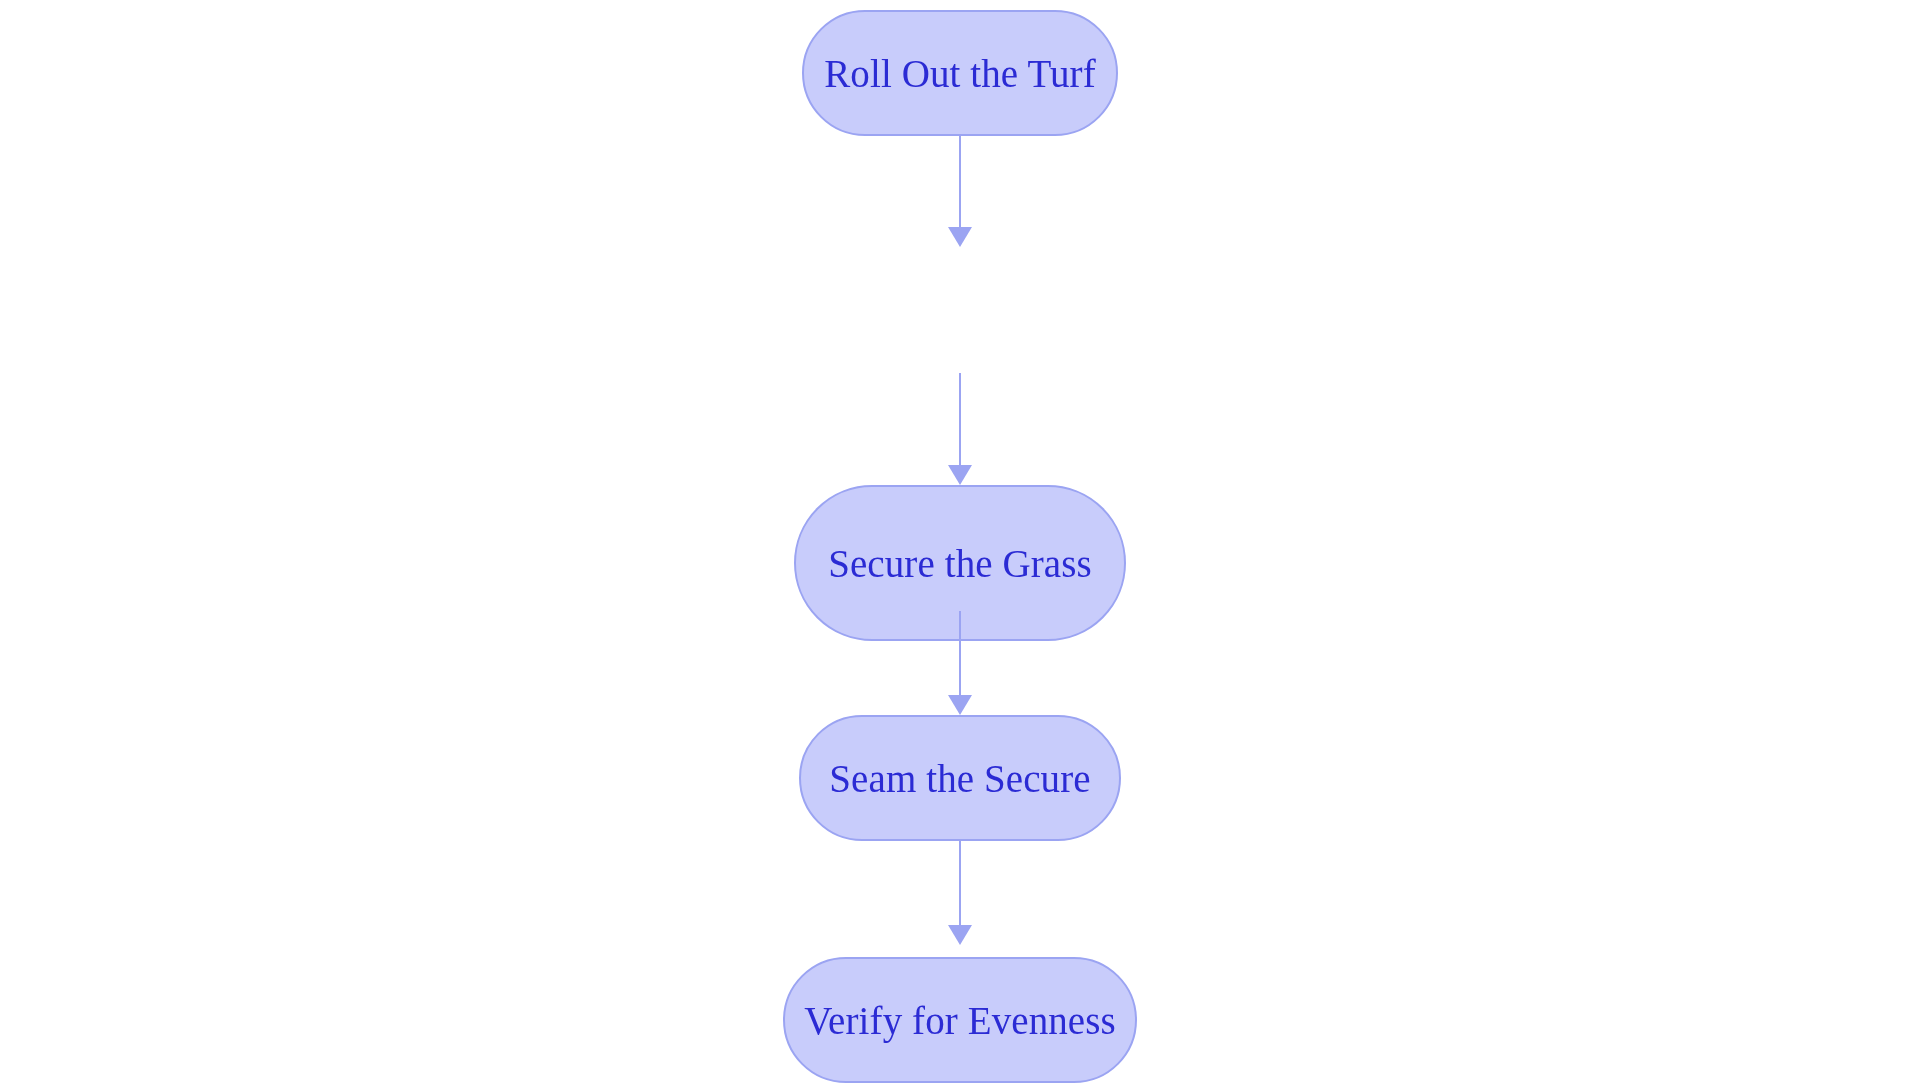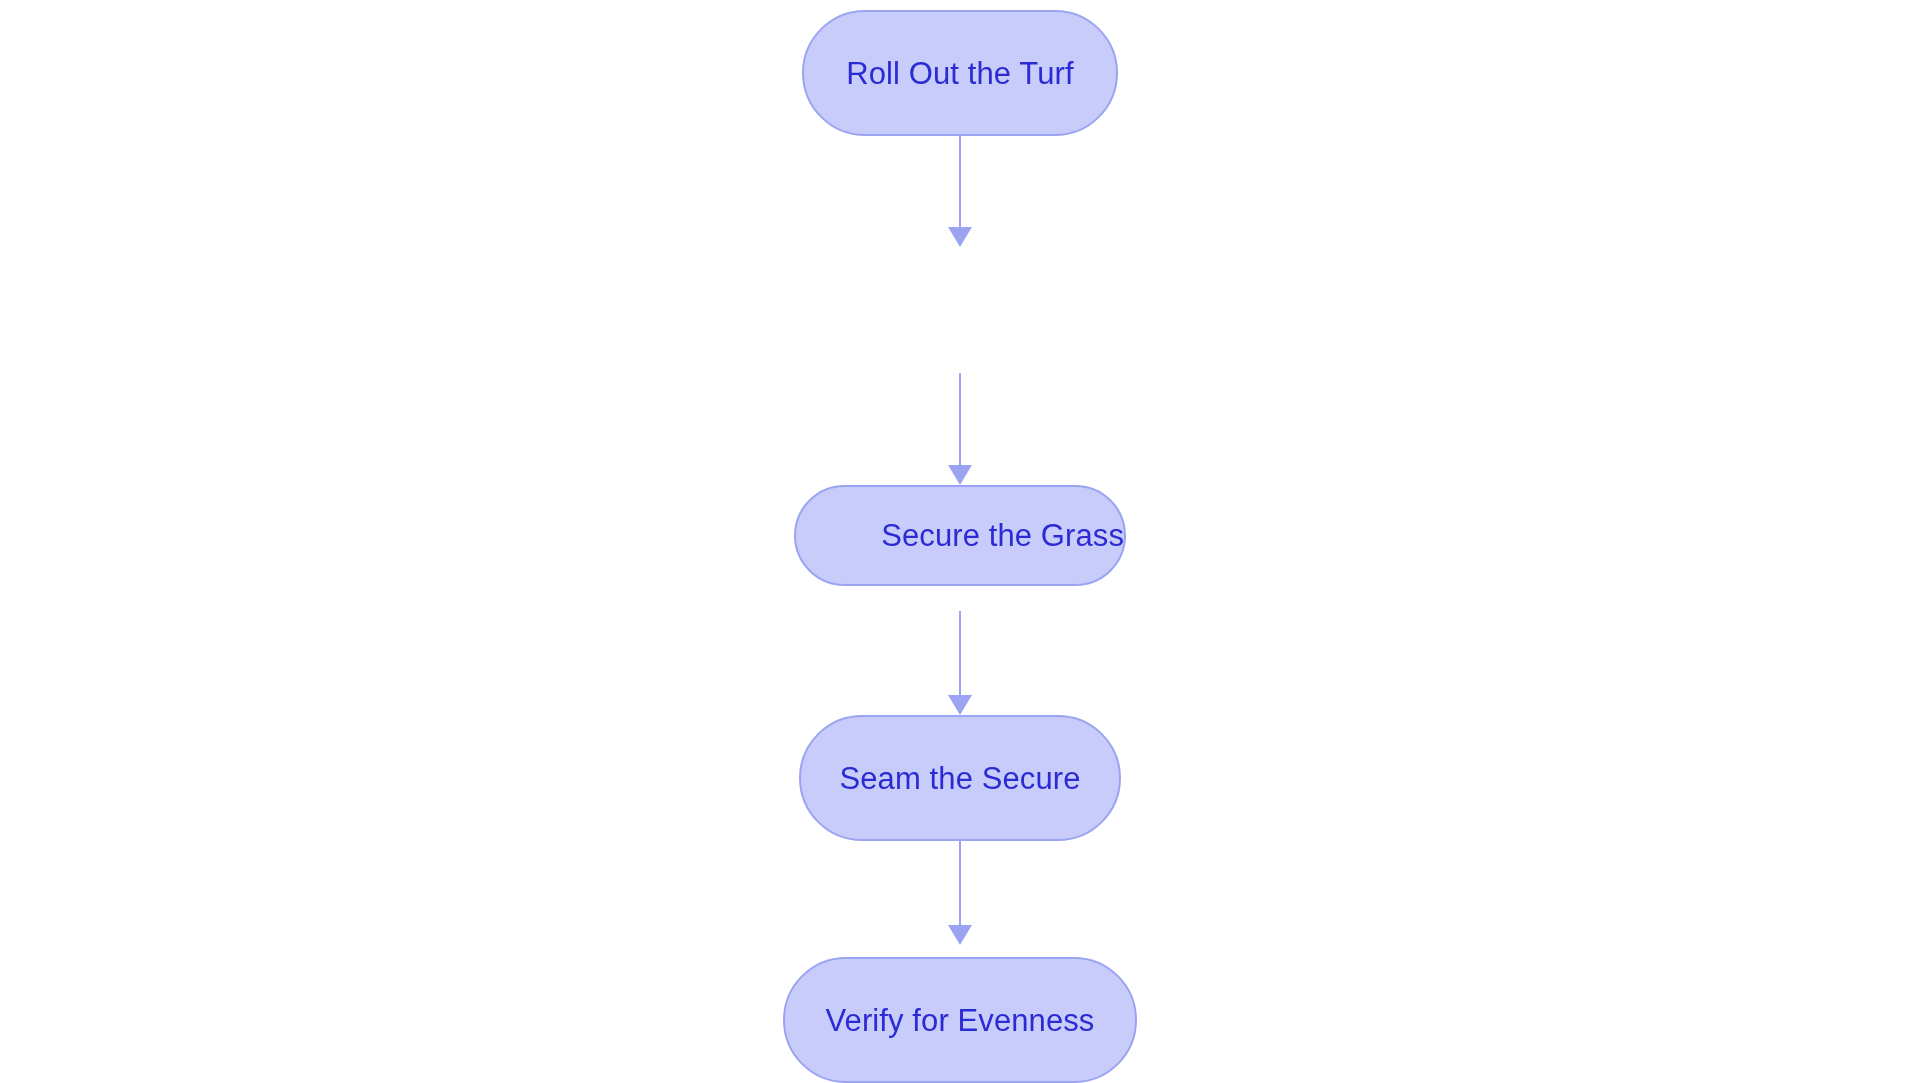--- a/index.html
+++ b/index.html
@@ -29,33 +29,33 @@
     display: flex;
     align-items: center;
     justify-content: center;
     background: #c8ccfb;
     border: 2px solid #9ba4f2;
     border-radius: 999px;
     left: 50%;
     transform: translateX(-50%);
   }
   .node-label {
-    font-family: Liberation Sans, sans-serif;
-    font-size: 31px;
+    font-family: Liberation Serif, serif;
+    font-size: 39px;
     line-height: 1;
     font-weight: 400;
     color: #2b2bd4;
     white-space: nowrap;
     letter-spacing: 0.1px;
     user-select: none;
   }
 
   #node-1 { top: 10px;  width: 316px; height: 126px; }
   #node-2 { top: 247px; width: 218px; height: 126px; }
-  #node-3 { top: 485px; width: 332px; height: 101px; justify-content: flex-end; }
+  #node-3 { top: 485px; width: 332px; height: 156px; }
   #node-4 { top: 715px; width: 322px; height: 126px; }
   #node-5 { top: 945px; width: 354px; height: 126px; margin-top: 12px; }
 
   
   .edge {
     position: absolute;
     left: 50%;
     transform: translateX(-50%);
     width: 26px;
   }

